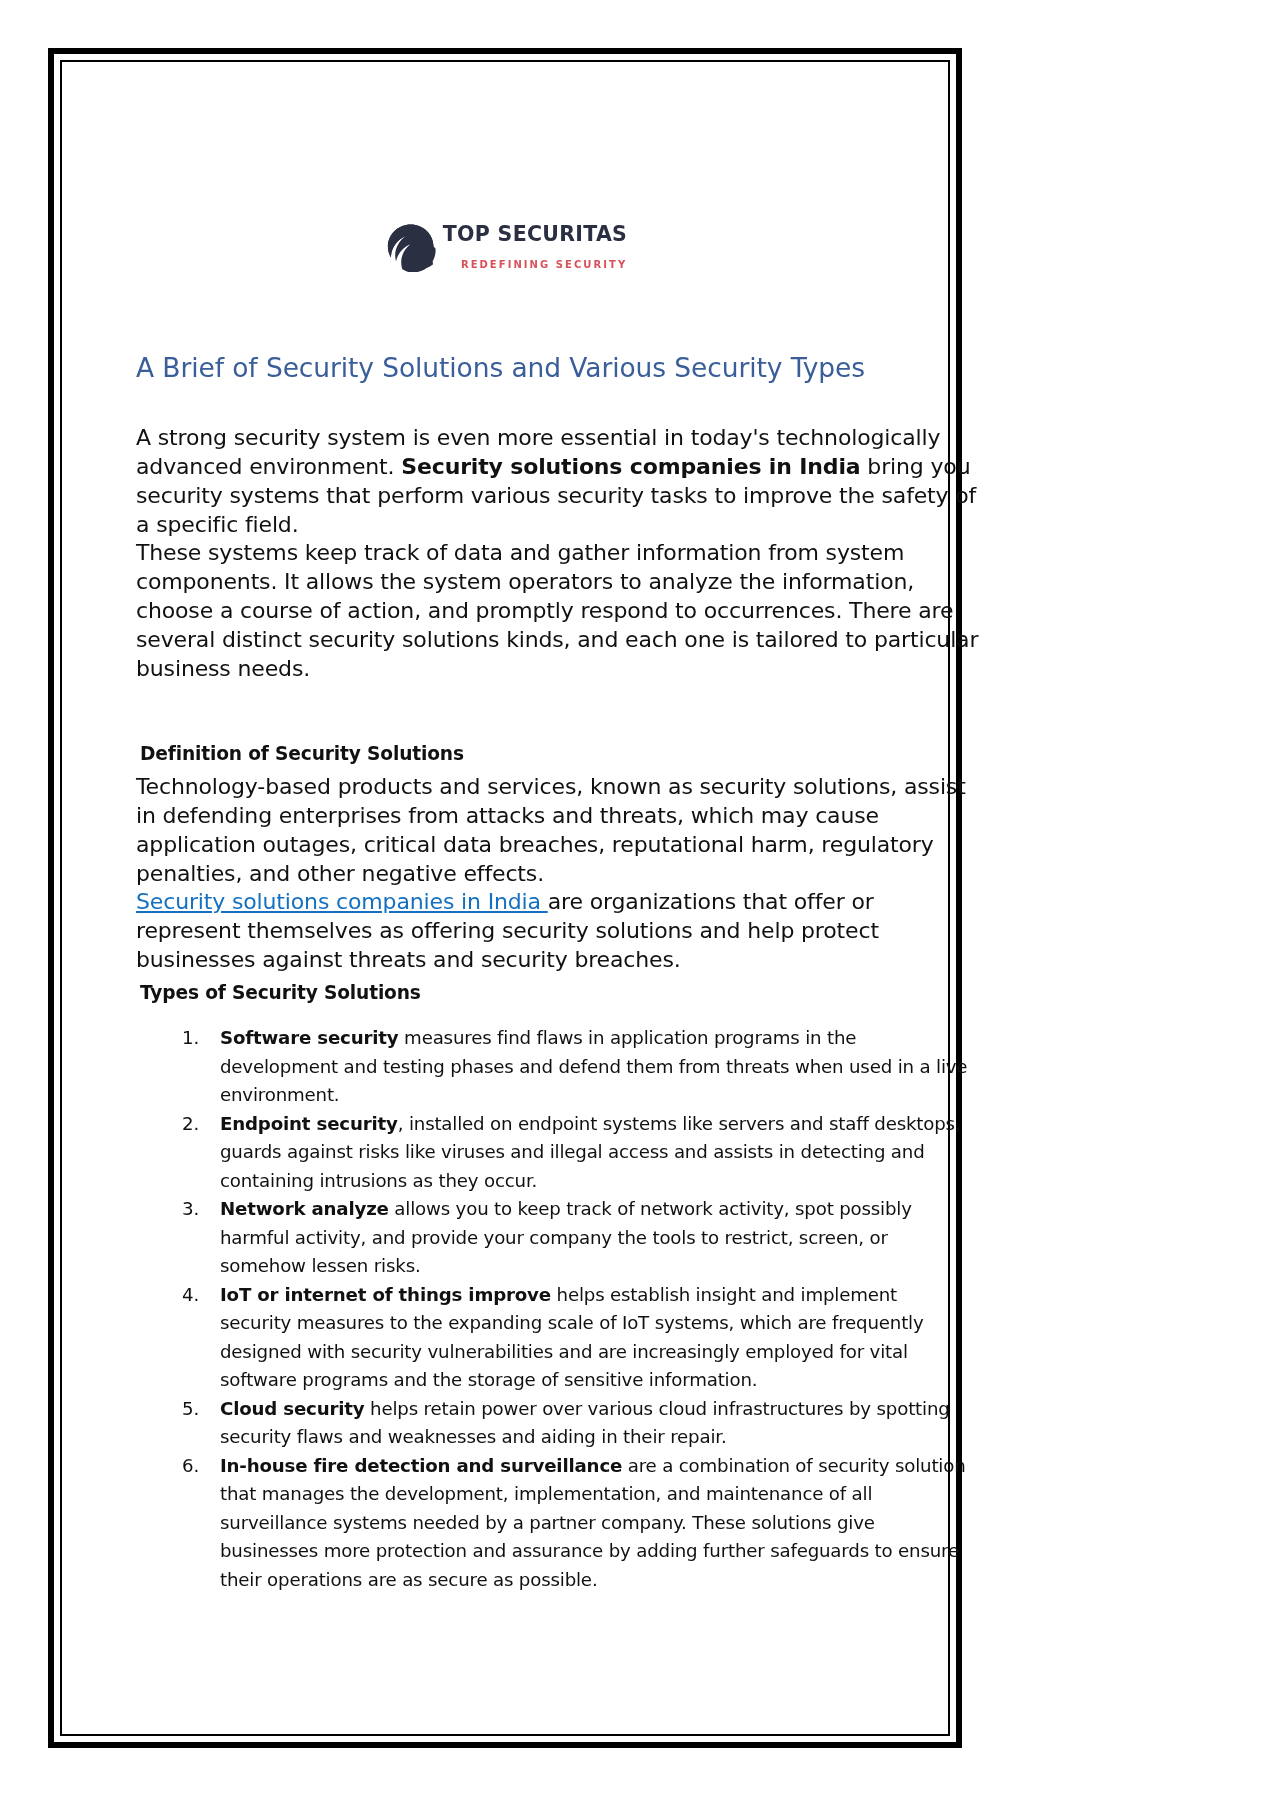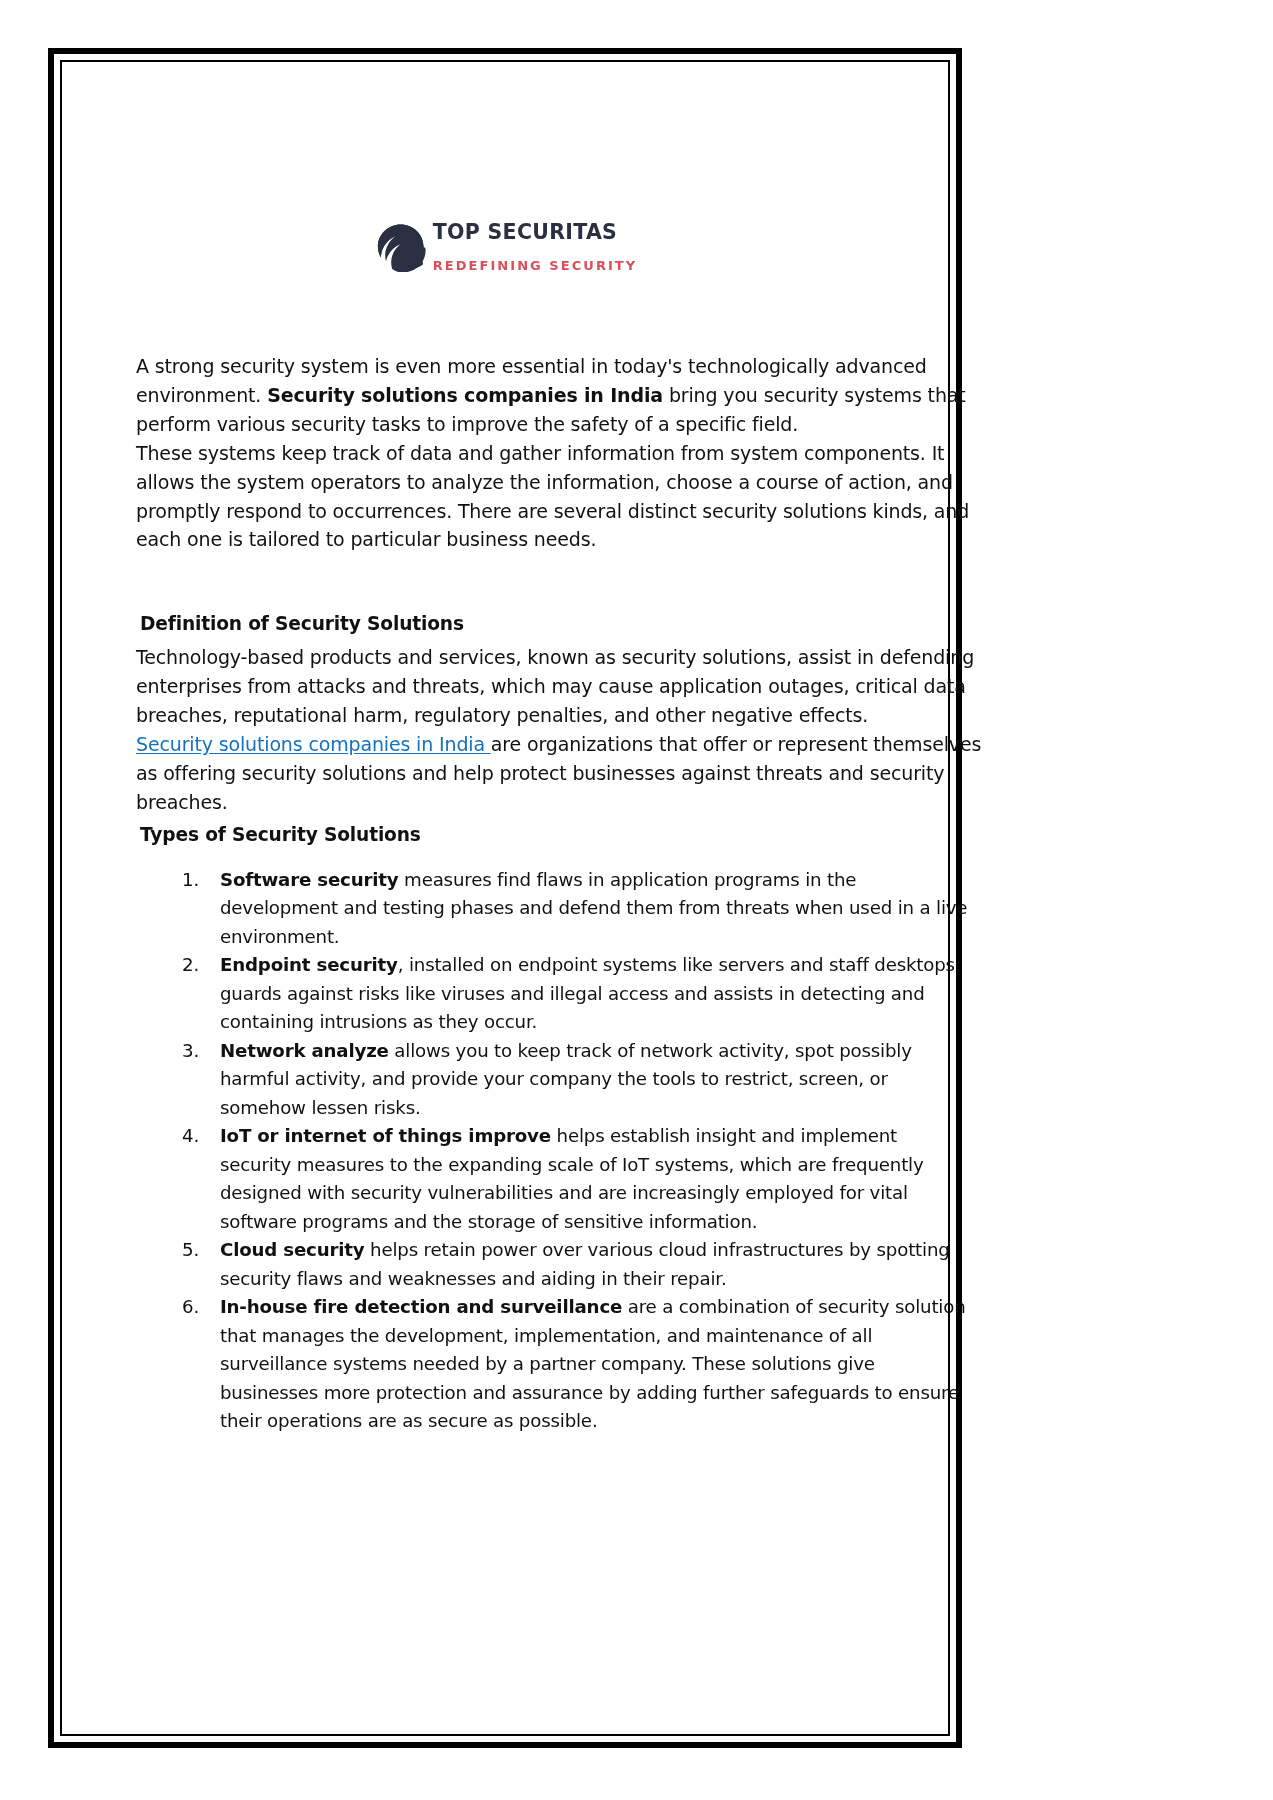--- a/index.html
+++ b/index.html
@@ -81,26 +81,26 @@
     font-family: "DejaVu Sans", sans-serif;
     font-weight: bold;
     font-size: 20.5px;
     letter-spacing: 0.3px;
     color: #2b2f42;
     white-space: nowrap;
   }
   .logo-tagline {
     font-family: "DejaVu Sans", sans-serif;
     font-weight: bold;
-    font-size: 13px;
+    font-size: 10px;
     letter-spacing: 2.05px;
     color: #d8505a;
     margin-top: 16px;
     white-space: nowrap;
-    text-align: left;
+    text-align: right;
   }
 
   
   .doc-body {
     position: absolute;
     left: 136px;
     top: 352px;
     width: 848px;
   }
 
@@ -109,21 +109,21 @@
     font-size: 26.5px;
     font-weight: normal;
     color: #3a5e9a;
     line-height: 1.2;
     margin: 0 0 40px 0;
     letter-spacing: -0.1px;
   }
 
   .para {
     font-family: "DejaVu Sans", sans-serif;
-    font-size: 19px;
+    font-size: 22px;
     line-height: 28.9px;
     color: #111111;
     margin: 0;
     letter-spacing: -0.15px;
   }
   .para + .para { margin-top: 0; }
 
   .gap-lg { height: 52px; }
 
   .b { font-weight: bold; }
@@ -193,20 +193,21 @@
         </svg>
         <div class="logo-words">
           <div class="logo-name">TOP SECURITAS</div>
           <div class="logo-tagline">REDEFINING SECURITY</div>
         </div>
       </div>
     </div>
 
     <div class="doc-body">
 
+      <h1 class="doc-title">A Brief of Security Solutions and Various Security Types</h1>
 
       <p class="para"><span>A strong security system is even more essential in today's technologically advanced environment. </span><span class="b">Security solutions companies in India</span><span> bring you security systems that perform various security tasks to improve the safety of a specific field.</span></p>
 
       <p class="para">These systems keep track of data and gather information from system components. It allows the system operators to analyze the information, choose a course of action, and promptly respond to occurrences. There are several distinct security solutions kinds, and each one is tailored to particular business needs.</p>
 
       <div class="gap-lg"></div>
 
       <p class="heading">Definition of Security Solutions</p>
 
       <p class="para">Technology-based products and services, known as security solutions, assist in defending enterprises from attacks and threats, which may cause application outages, critical data breaches, reputational harm, regulatory penalties, and other negative effects.</p>

